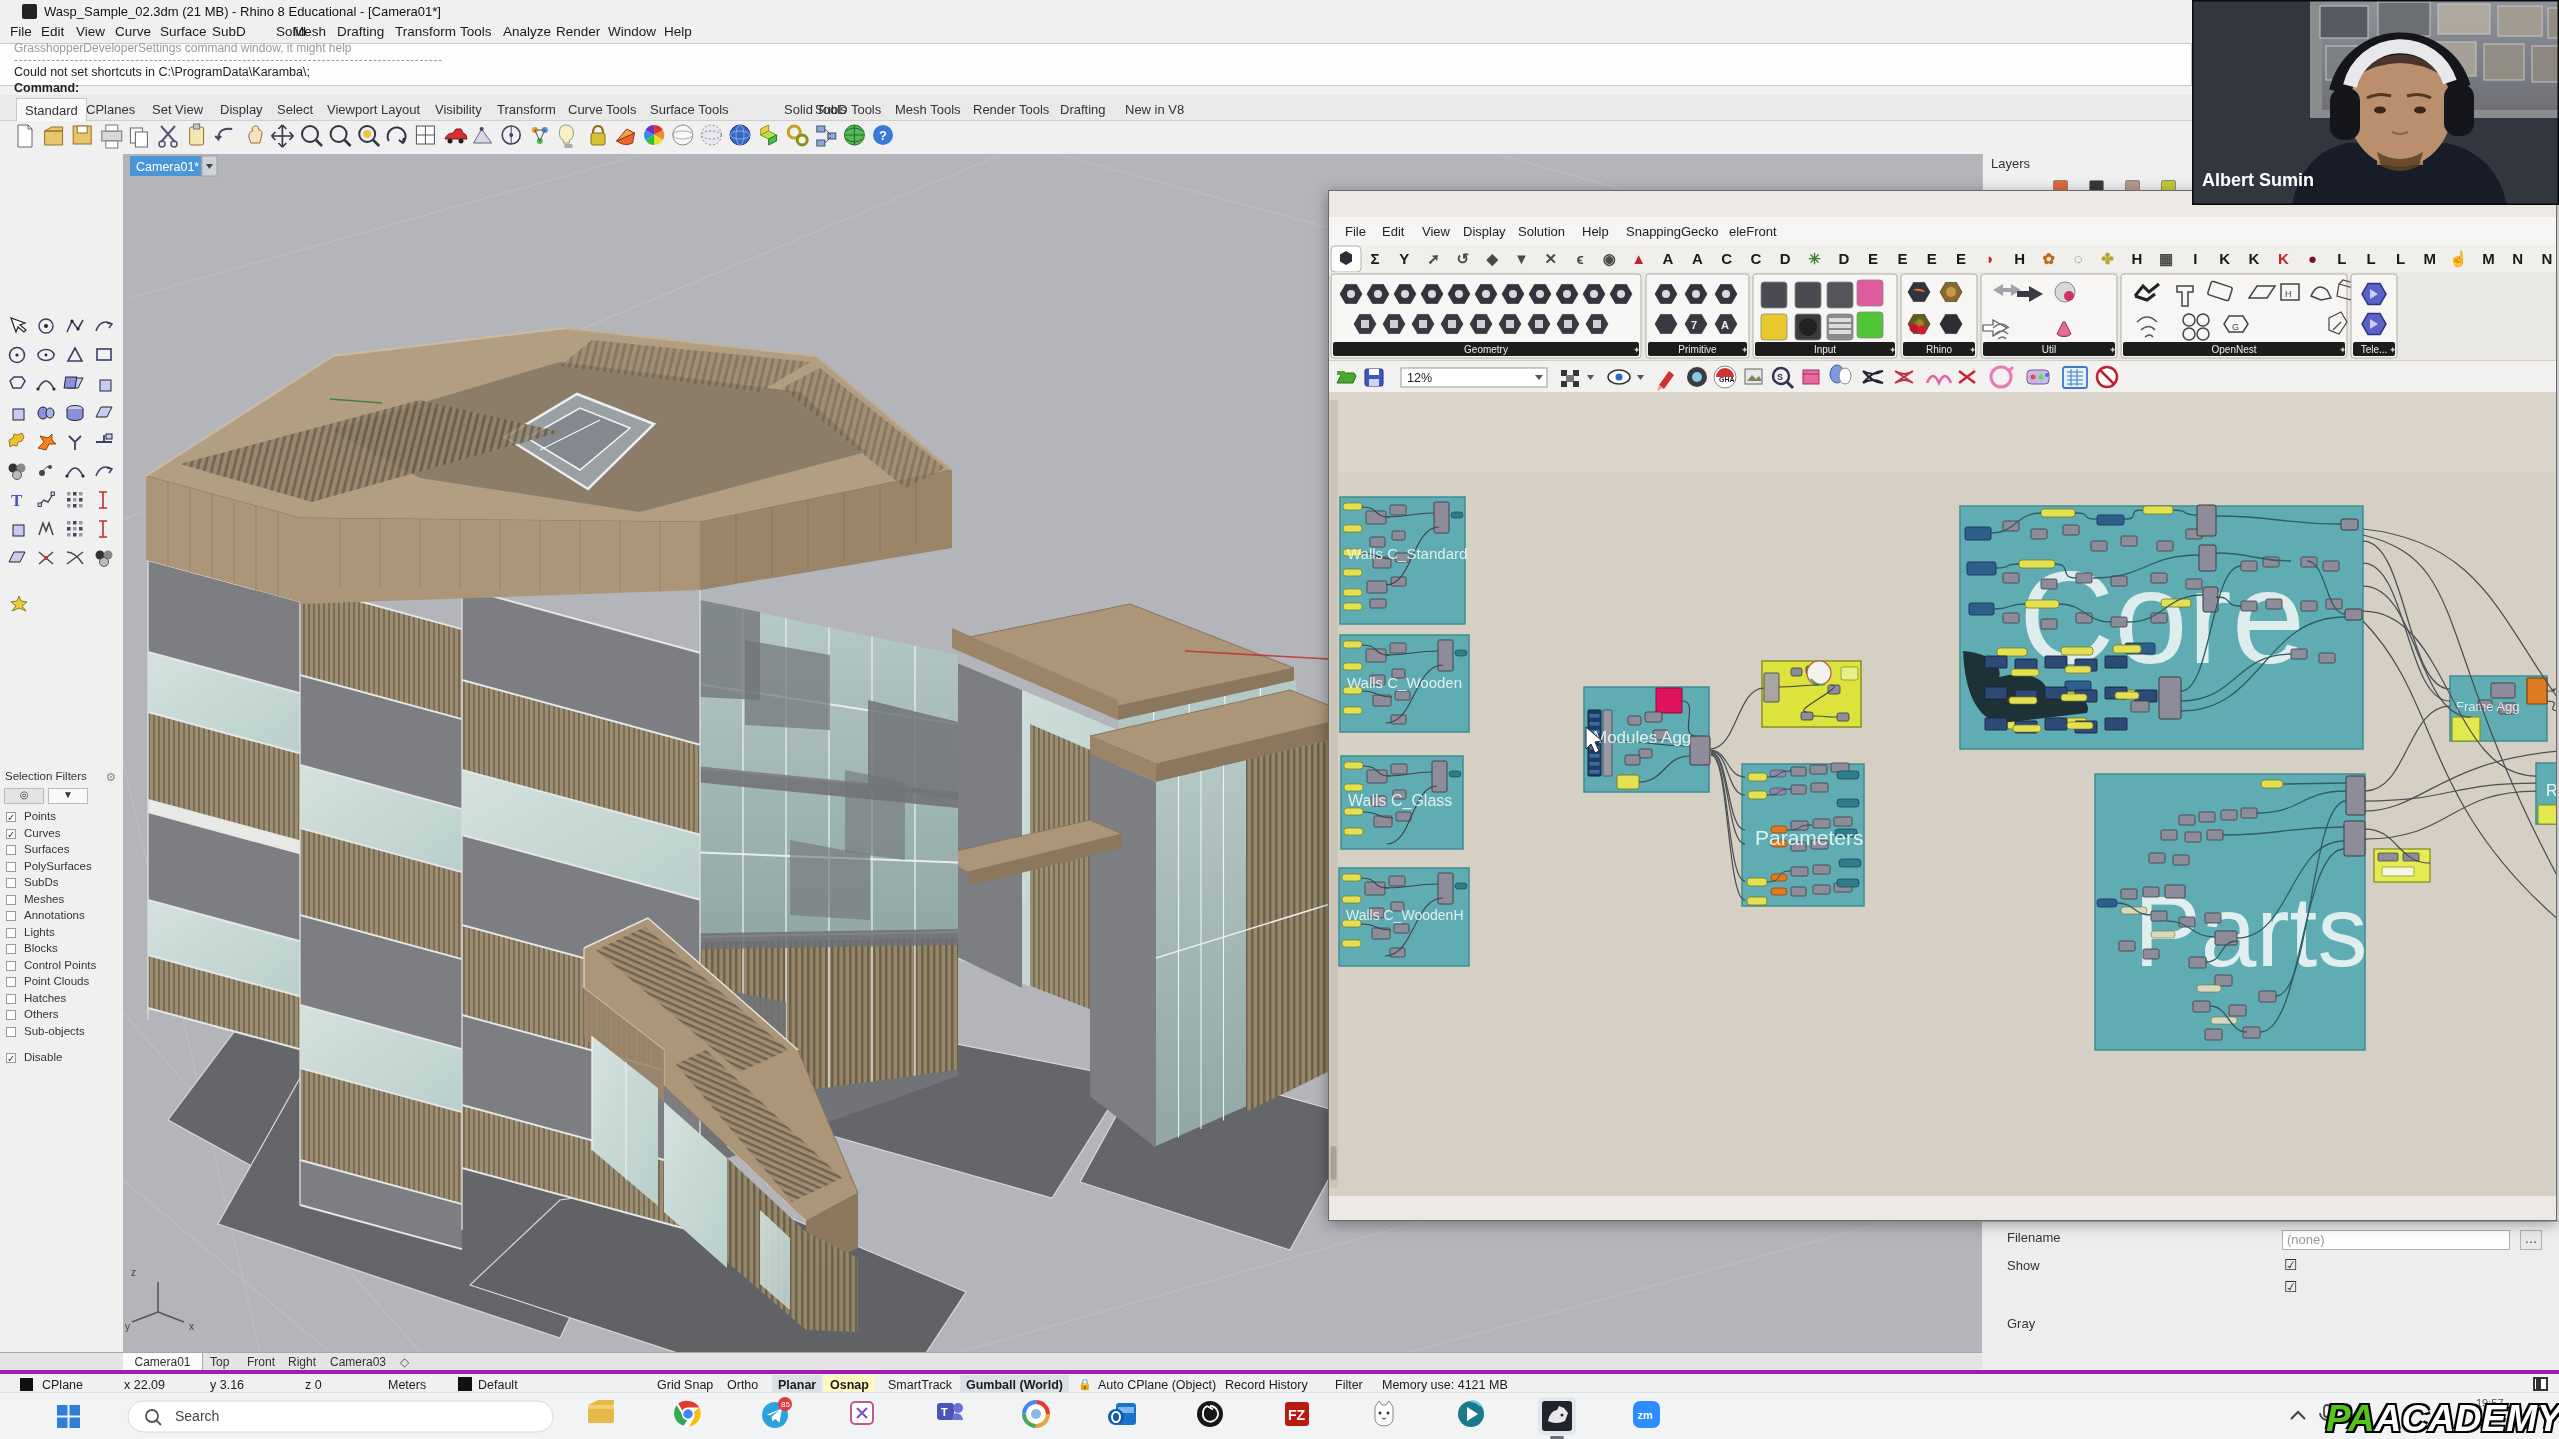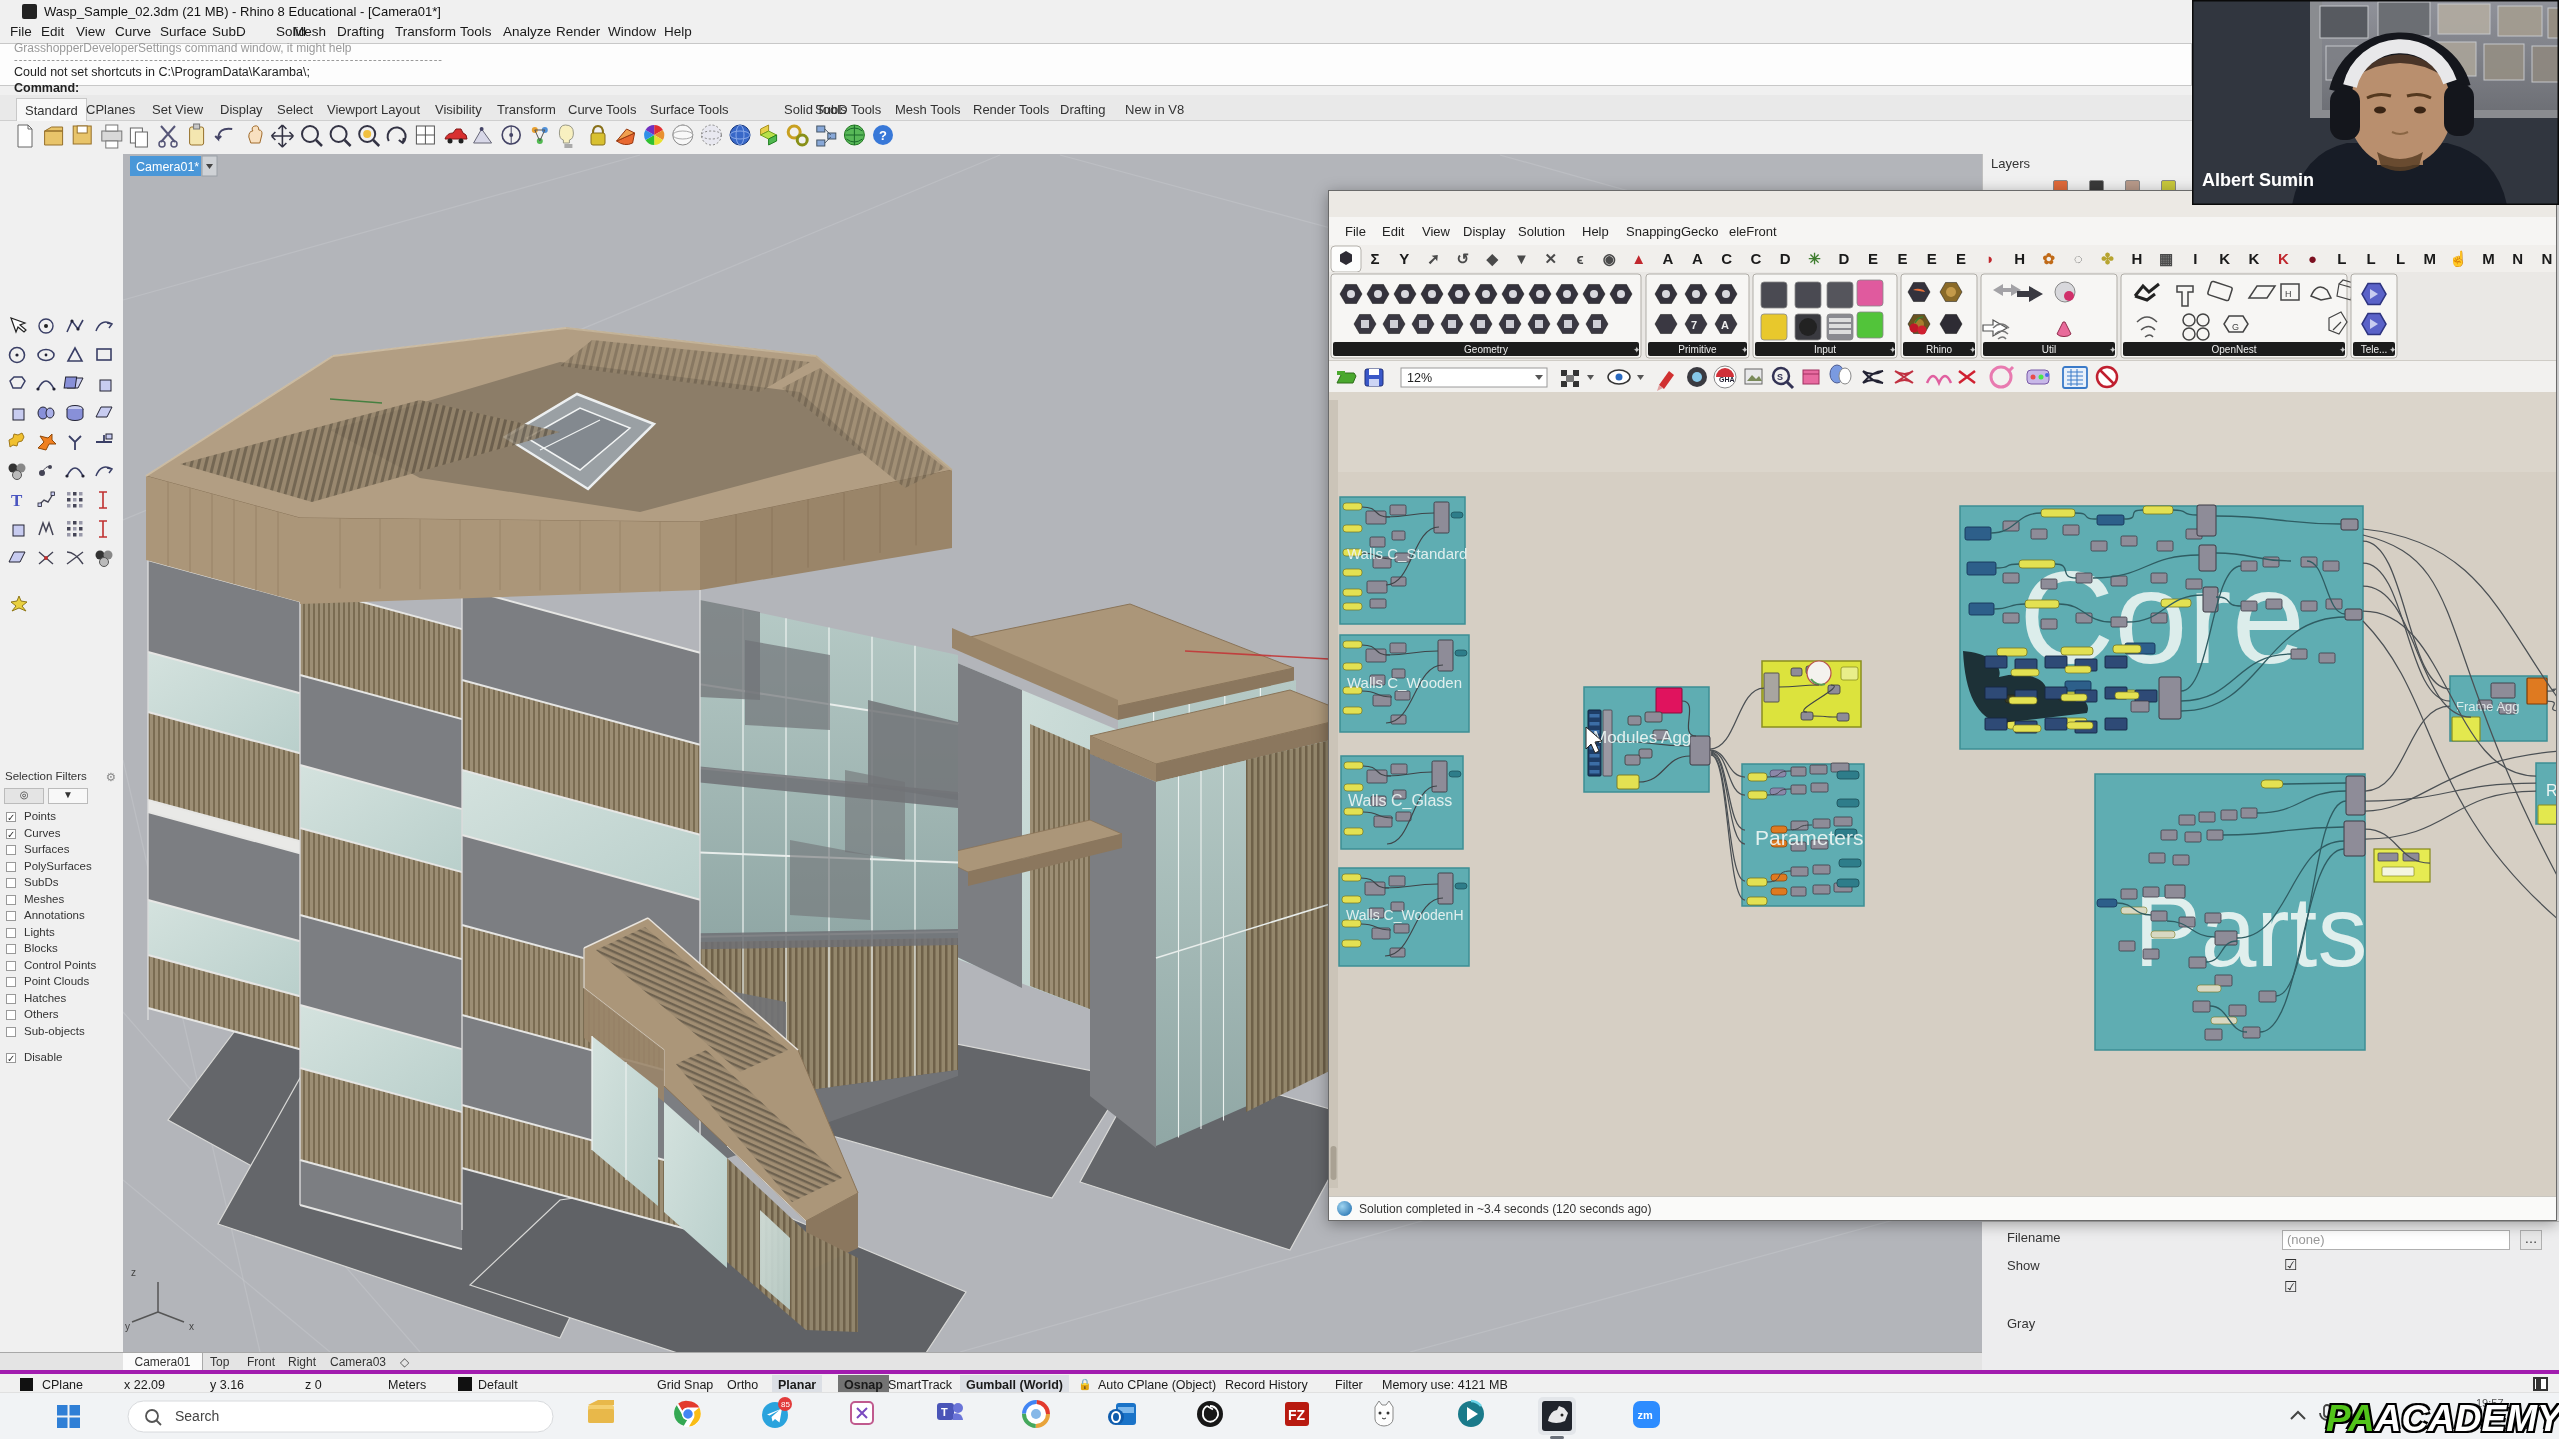--- a/index.html
+++ b/index.html
@@ -557,21 +557,21 @@
 <span style="position:absolute;left:42px;top:4px;">CPlane</span>
 <span style="position:absolute;left:124px;top:4px;">x 22.09</span>
 <span style="position:absolute;left:210px;top:4px;">y 3.16</span>
 <span style="position:absolute;left:305px;top:4px;">z 0</span>
 <span style="position:absolute;left:388px;top:4px;">Meters</span>
 <span style="position:absolute;left:458px;top:3px;width:14px;height:14px;background:#111;"></span>
 <span style="position:absolute;left:478px;top:4px;">Default</span>
 <span style="position:absolute;left:657px;top:4px;">Grid Snap</span>
 <span style="position:absolute;left:727px;top:4px;">Ortho</span>
 <span style="position:absolute;left:772px;top:1px;background:#dcdfe5;padding:3px 6px;font-weight:bold;">Planar</span>
-<span style="position:absolute;left:824px;top:1px;background:#737373;padding:3px 6px;font-weight:bold;margin-left:14px;">Osnap</span>
+<span style="position:absolute;left:824px;top:1px;background:#fef9c3;padding:3px 6px;font-weight:bold;">Osnap</span>
 <span style="position:absolute;left:888px;top:4px;">SmartTrack</span>
 <span style="position:absolute;left:960px;top:1px;background:#dcdfe5;padding:3px 6px;font-weight:bold;">Gumball (World)</span>
 <span style="position:absolute;left:1078px;top:4px;font-size:11px;">🔒</span>
 <span style="position:absolute;left:1098px;top:4px;">Auto CPlane (Object)</span>
 <span style="position:absolute;left:1225px;top:4px;">Record History</span>
 <span style="position:absolute;left:1335px;top:4px;">Filter</span>
 <span style="position:absolute;left:1382px;top:4px;">Memory use: 4121 MB</span>
 <span style="position:absolute;left:2533px;top:3px;width:15px;height:14px;border:2px solid #333;background:#fff;"></span>
 <span style="position:absolute;left:2536px;top:3px;width:5px;height:14px;background:#333;"></span>
 </div>
@@ -1279,24 +1279,20 @@
 <path d="M 1218 299 C 1236 299, 1213 297, 1231 297" fill="none" stroke="#4b5054" stroke-width="1.25"></path>
 <path d="M 1218 309 C 1236 309, 1213 319, 1231 319" fill="none" stroke="#4b5054" stroke-width="1.25"></path>
 <path d="M 1034 137 C 1152 149, 1172 229, 1231 309" fill="none" stroke="#4b5054" stroke-width="1.25"></path>
 <path d="M 1034 143 C 1142 169, 1102 249, 1231 489" fill="none" stroke="#4b5054" stroke-width="1.25"></path>
 <path d="M 1034 229 C 1112 309, 1092 409, 1231 529" fill="none" stroke="#4b5054" stroke-width="1.25"></path>
 <path d="M 1036 419 C 1092 419, 1112 369, 1231 359" fill="none" stroke="#4b5054" stroke-width="1.25"></path>
 <rect x="0" y="8" width="9" height="788" fill="#cbc4b8"></rect>
 <rect x="1.5" y="754" width="6" height="34" fill="#a9a193" rx="3"></rect>
 </svg>
     </div>
-<div class="abs" id="ghstatus">
-      <span style="position:absolute;left:8px;top:4px;width:15px;height:15px;border-radius:50%;background:radial-gradient(circle at 35% 35%,#9fd4f0,#1565a8);"></span>
-      <span style="position:absolute;left:30px;top:5px;">Solution completed in ~3.4 seconds (120 seconds ago)</span>
-    </div>
 </div>
 
 <div class="abs" id="webcam">
     <svg width="367" height="205" viewBox="0 0 367 205" style="position:absolute;left:0;top:0">
 <rect width="367" height="205" fill="#31363f"></rect>
 <rect x="118" y="0" width="249" height="118" fill="#8a8c90"></rect>
 <rect x="130" y="0" width="237" height="110" fill="url(#wg)"></rect>
 <defs>
         <linearGradient id="wg" x1="0" y1="0" x2="0" y2="1">
           <stop offset="0" stop-color="#90929a"></stop>

